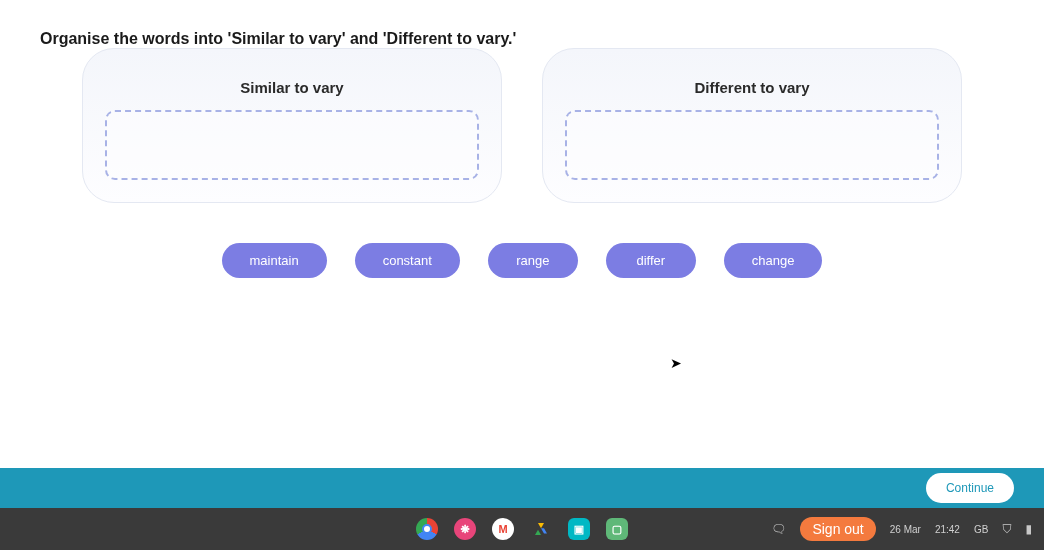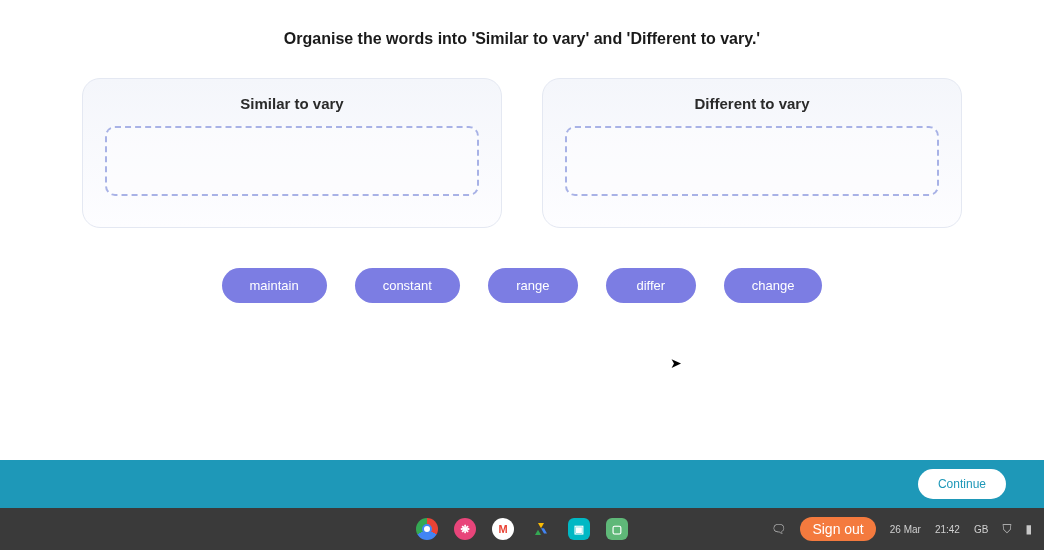--- a/index.html
+++ b/index.html
@@ -11,39 +11,38 @@
       overflow: hidden;
       position: relative;
     }
     .app-content {
       background: #ffffff;
       height: 480px;
       padding: 30px 40px 0;
       border-radius: 0;
     }
     .instruction {
-      text-align: center;
+      text-align: left;
       font-weight: 600;
       font-size: 16px;
       color: #1a1a1a;
-      margin-bottom: 30px;
     }
     .drop-zones {
       display: flex;
       gap: 40px;
       justify-content: center;
       margin-bottom: 40px;
     }
     .drop-zone {
       flex: 1;
       max-width: 420px;
       background: linear-gradient(180deg, #f4f6fb 0%, #fdfdff 100%);
       border: 1px solid #e4e8f2;
-      border-radius: 18px;
-      padding: 16px 22px 22px;
+      border-radius: 32px;
+      padding: 30px 22px 22px;
       min-height: 150px;
     }
     .drop-zone-title {
       text-align: center;
       font-weight: 600;
       font-size: 15px;
       color: #2a2a2a;
       margin-bottom: 14px;
     }
     .drop-area {
@@ -70,26 +69,26 @@
       cursor: grab;
       user-select: none;
       min-width: 90px;
       text-align: center;
     }
     .bottom-bar {
       position: absolute;
       left: 0;
       right: 0;
       bottom: 42px;
-      height: 48px;
+      height: 40px;
       background: #1e98b8;
       display: flex;
       align-items: center;
       justify-content: flex-end;
-      padding: 0 38px;
+      padding: 0 30px;
     }
     .continue-btn {
       background: #ffffff;
       color: #1e98b8;
       font-size: 12px;
       font-weight: 500;
       padding: 8px 20px;
       border-radius: 999px;
       border: none;
       cursor: pointer;

